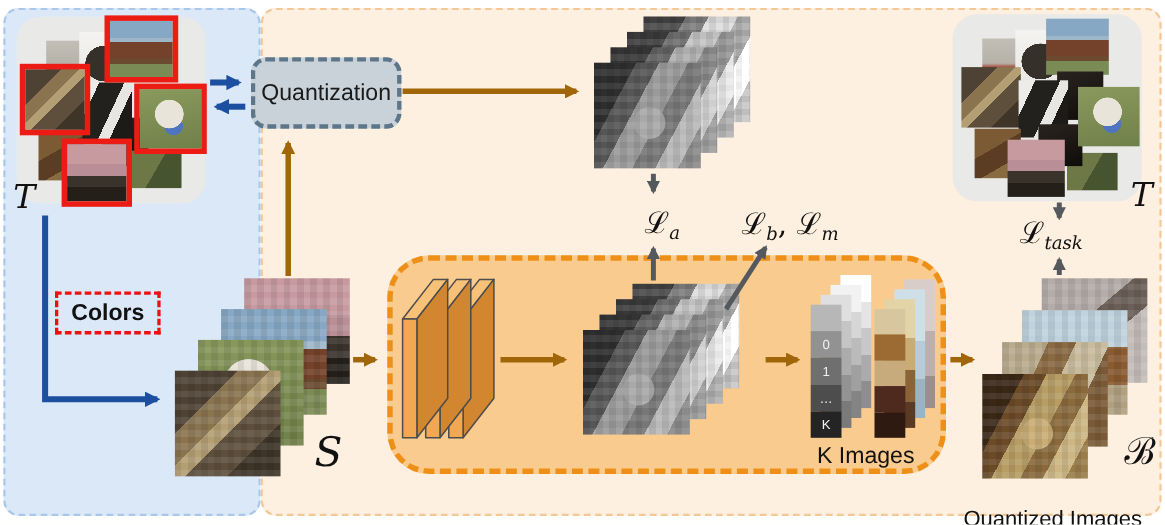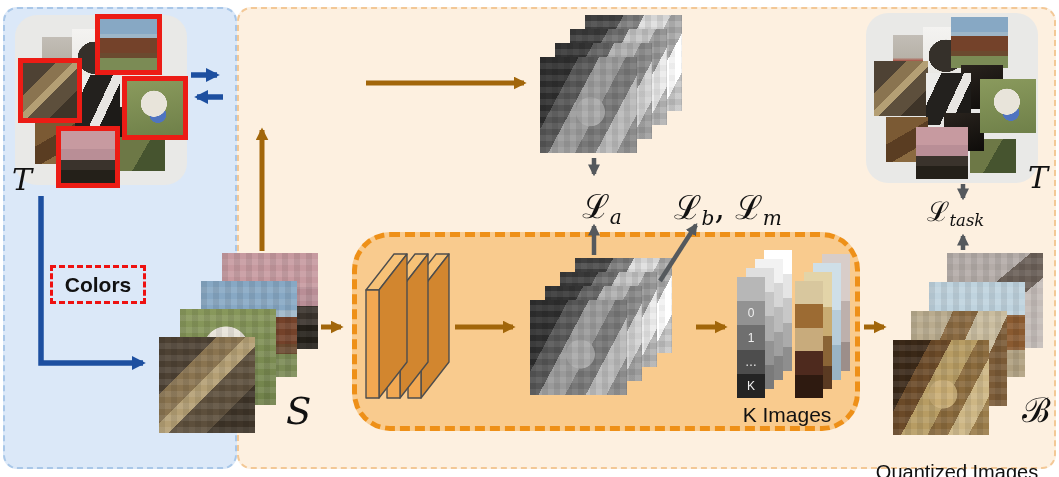--- a/index.html
+++ b/index.html
@@ -57,21 +57,21 @@
   .pc-c0{background:#d8c79e;} .pc-c1{background:#9c6b33;} .pc-c2{background:#c8ab7c;}
   .pc-c3{background:#4e2a1e;} .pc-c4{background:#2e1a10;}
   .ghost-gray{background:linear-gradient(180deg,#d4d4d4 0 20%,#bcbcbc 20% 40%,#a4a4a4 40% 60%,#8c8c8c 60% 80%,#747474 80%);}
   .gh1{filter:brightness(1.05);} .gh2{filter:brightness(1.14);} .gh3{filter:brightness(1.22);}
   .ghost-khaki{background:linear-gradient(180deg,#e3d4a8 0 30%,#c9ac72 30% 55%,#8a6436 55% 80%,#5a3a22 80%);}
   .ghost-blue{background:linear-gradient(180deg,#cfdfe8 0 40%,#b7ccd9 40% 70%,#9ab4c4 70%);}
   .ghost-mauve{background:linear-gradient(180deg,#d8cdc9 0 40%,#bdb0ac 40% 75%,#9c8e8a 75%);}
   
   .title{font-weight:bold;font-size:28px;text-align:center;}
   .caption{font-size:20px;text-align:center;}
-  .mrow{font-family:"DejaVu Serif",serif;font-size:33px;white-space:nowrap;color:#111;}
+  .mrow{font-family:"DejaVu Serif",serif;font-size:27px;white-space:nowrap;color:#111;}
   .msub{font-size:0.61em;font-style:italic;position:relative;top:0.3em;}
   .mit{font-family:"DejaVu Serif",serif;font-style:italic;color:#111;}
   svg.overlay{left:0;top:0;width:1059px;height:477px;pointer-events:none;}
 </style>
 </head>
 <body>
 
 <div class="stage">
 
   <div class="abs panel-blue"></div>
@@ -95,20 +95,23 @@
   <div class="abs selectbox">
     <span>Colors</span>
   </div>
 
   <div class="abs th i-ptruck px" style="left:222px;top:253px;width:96px;height:96px;"></div>
   <div class="abs th i-horse px" style="left:201px;top:281px;width:96px;height:96px;"></div>
   <div class="abs th i-wdog px" style="left:180px;top:309px;width:96px;height:96px;"></div>
   <div class="abs th i-husky px" style="left:159px;top:337px;width:96px;height:96px;"></div>
   <div class="abs mit" style="left:286px;top:390px;font-size:37px;">S</div>
 
+  <div class="abs quantbox">
+    <span>Quantization</span>
+  </div>
 
   <div class="abs th g-img g4 px" style="left:585px;top:15px;width:97px;height:96px;"></div>
   <div class="abs th g-img g3 px" style="left:570px;top:29px;width:97px;height:96px;"></div>
   <div class="abs th g-img g2 px" style="left:555px;top:43px;width:97px;height:96px;"></div>
   <div class="abs th g-img px" style="left:540px;top:57px;width:97px;height:96px;"></div>
 
   <svg class="abs" style="left:358px;top:246px;" width="120" height="160" viewBox="0 0 120 160">
     <g stroke="#4d4d4d" stroke-width="1.4" stroke-linejoin="round">
       <g>
         <path d="M50,44 L63,44 L91,8 L78,8 Z" fill="#f7c277"></path>

